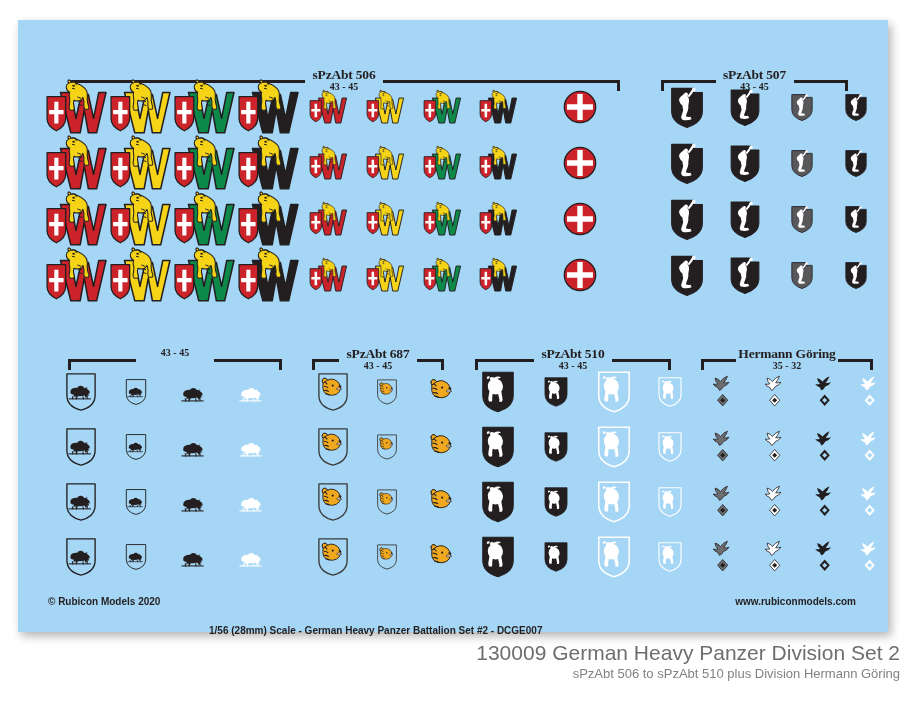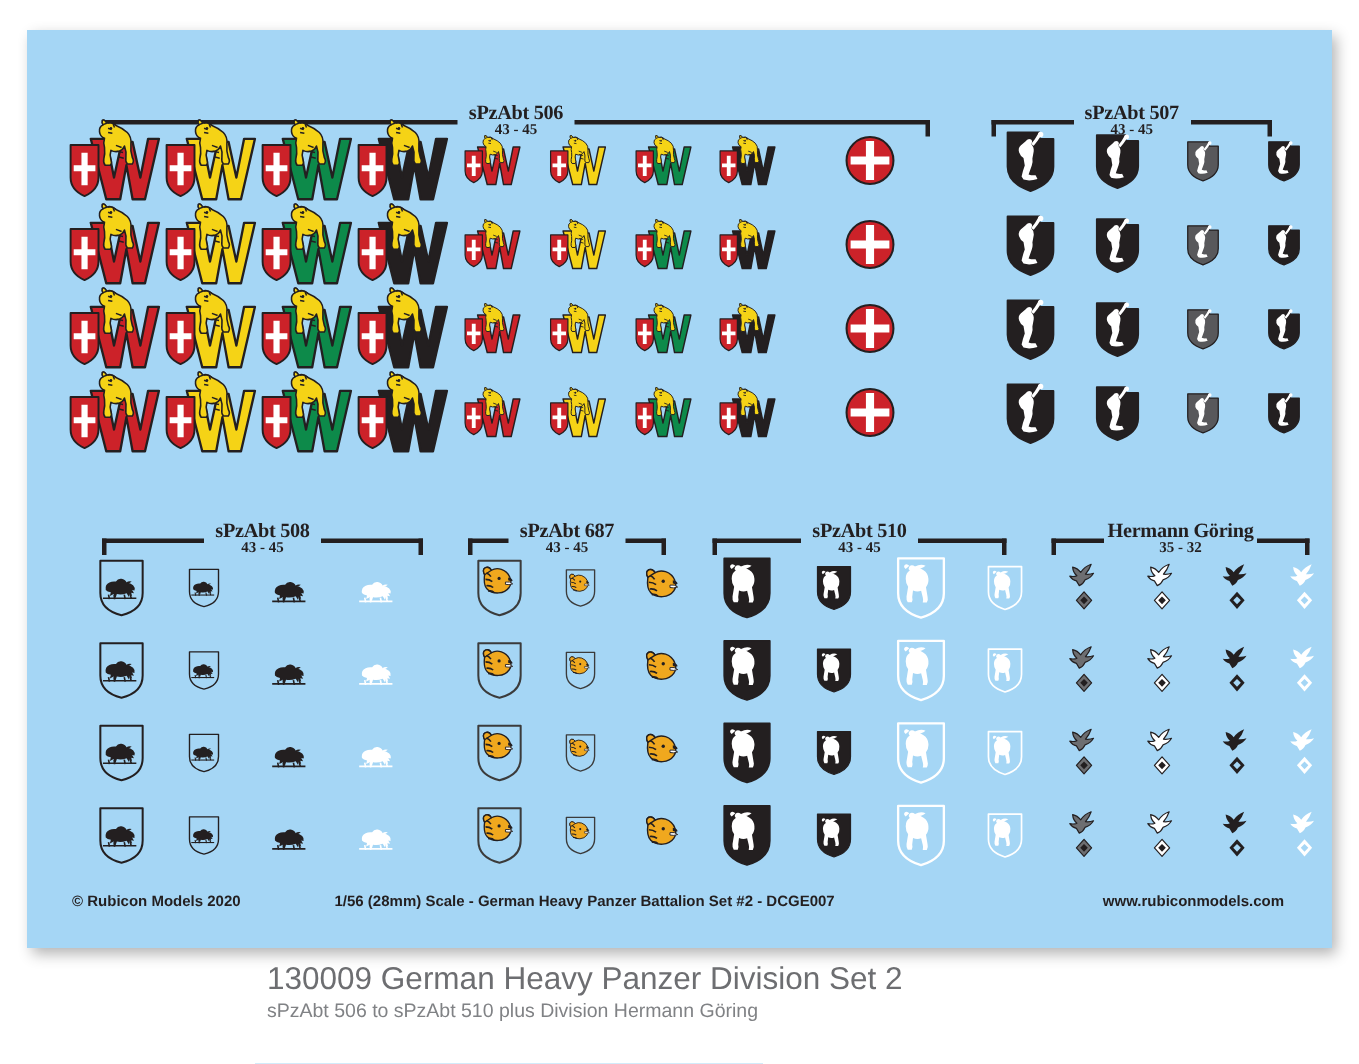--- a/index.html
+++ b/index.html
@@ -47,26 +47,26 @@
   .cell{position:absolute;display:flex;align-items:center;justify-content:center;}
   .cell svg{display:block;overflow:visible;}
 
   
   #footer{
     position:absolute;left:0;right:0;bottom:18px;height:18px;
     color:#231f20;
   }
   #footer div{position:absolute;font-size:10px;font-weight:bold;white-space:nowrap;}
   #copyright{left:30px;}
-  #scaleline{left:205px;}
+  #scaleline{left:191px;margin-top:29px;}
   #weburl{right:32px;}
 
   
   #caption{
-    position:absolute;right:28px;top:640px;width:700px;
+    position:absolute;right:6px;top:640px;width:700px;text-align:right;
     color:#808285;
   }
   #caption .line1{font-size:21px;line-height:25px;color:#6d6e71;white-space:nowrap;}
   #caption .line2{font-size:13px;line-height:17px;color:#808285;white-space:nowrap;}
 </style>
 </head>
 <body>
 
 <div id="sheet">
     <div class="bracket" style="left: 50px; top: 60px; width: 552px;">
@@ -88,21 +88,20 @@
         <span class="t1">sPzAbt 507</span>
         <span class="t2">43 - 45</span>
       </div>
     </div>
     <div class="bracket" style="left: 50px; top: 339px; width: 214px;">
       <div class="bar"></div>
       <div class="tickL"></div>
       <div class="tickR"></div>
       <div class="gap" style="left: 68px; width: 78px;"></div>
       <div class="ttl" style="left: 0px; width: 214px; top: -12px;">
-        <span class="t1">sPzAbt 508</span>
         <span class="t2">43 - 45</span>
       </div>
     </div>
     <div class="bracket" style="left: 294px; top: 339px; width: 132px;">
       <div class="bar"></div>
       <div class="tickL"></div>
       <div class="tickR"></div>
       <div class="gap" style="left: 27px; width: 78px;"></div>
       <div class="ttl" style="left: 0px; width: 132px; top: -12px;">
         <span class="t1">sPzAbt 687</span>

